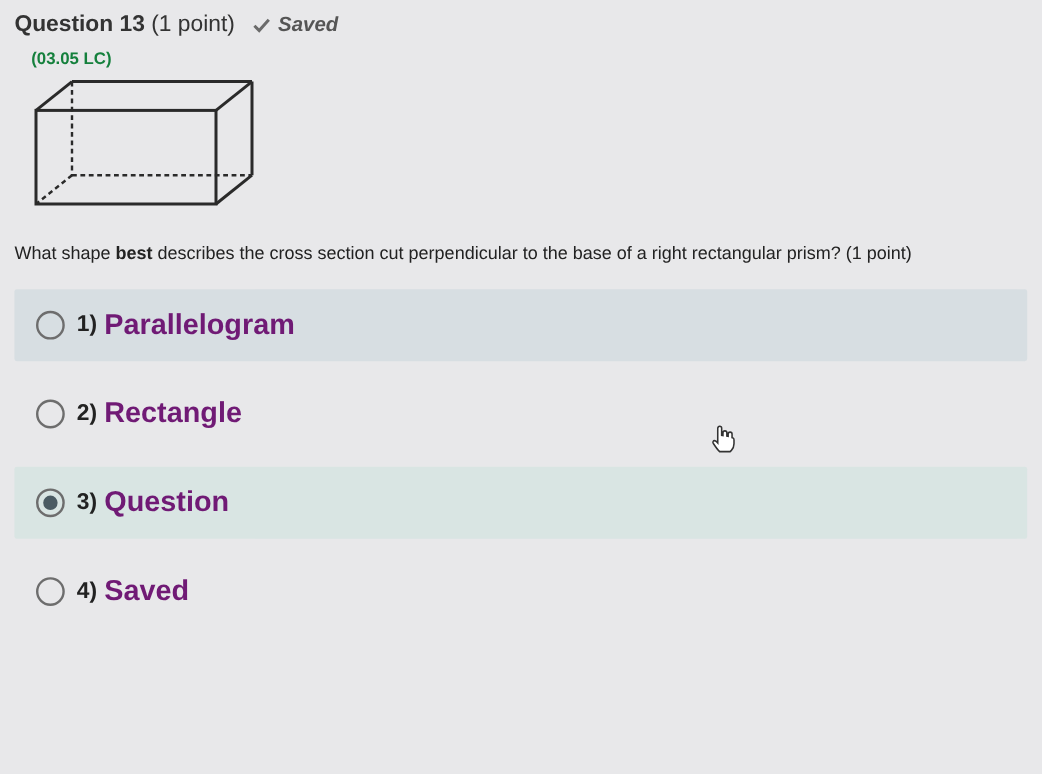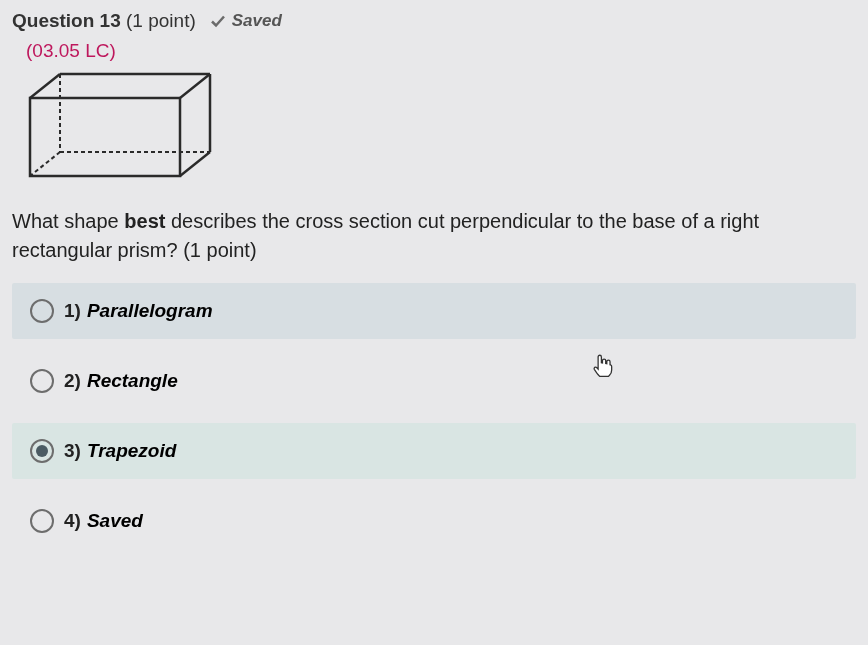--- a/index.html
+++ b/index.html
@@ -41,31 +41,31 @@
       stroke-width: 2.5;
       fill: none;
     }
     .saved-text {
       font-style: italic;
       font-weight: 600;
       color: #555;
       font-size: 17px;
     }
     .standard {
-      font-size: 19px;
-      font-weight: 400;
-      color: #be185d;
+      font-size: 14px;
+      font-weight: 700;
+      color: #15803d;
       margin: 4px 0 6px 14px;
     }
     .prism-svg {
       display: block;
       margin: 2px 0 14px 8px;
     }
     .question-text {
-      font-size: 20px;
+      font-size: 15px;
       color: #222;
       line-height: 1.45;
       margin: 24px 4px 18px 0;
     }
     .question-text b {
       font-weight: 700;
     }
     .options {
       display: flex;
       flex-direction: column;
@@ -102,25 +102,24 @@
       background: #4b5b63;
       border-radius: 50%;
     }
     .opt-num {
       font-size: 19px;
       font-weight: 600;
       color: #222;
       margin-left: 10px;
     }
     .opt-label {
-      font-size: 19px;
+      font-size: 24px;
       font-weight: 600;
-      color: #000000;
+      color: #701a75;
       margin-left: 6px;
-      font-style: italic;
     }
     .cursor-icon {
       position: absolute;
       left: 590px;
       top: 352px;
       width: 26px;
       height: 26px;
       fill: #fff;
       stroke: #333;
       stroke-width: 1.2;
@@ -174,21 +173,21 @@
 
   <div class="option">
     <span class="radio"></span>
     <span class="opt-num">2)</span>
     <span class="opt-label">Rectangle</span>
   </div>
 
   <div class="option shaded-selected">
     <span class="radio selected"></span>
     <span class="opt-num">3)</span>
-    <span class="opt-label">Trapezoid</span>
+    <span class="opt-label">Question</span>
   </div>
 
   <div class="option">
     <span class="radio"></span>
     <span class="opt-num">4)</span>
     <span class="opt-label">Saved</span>
   </div>
 
 </div>
 

